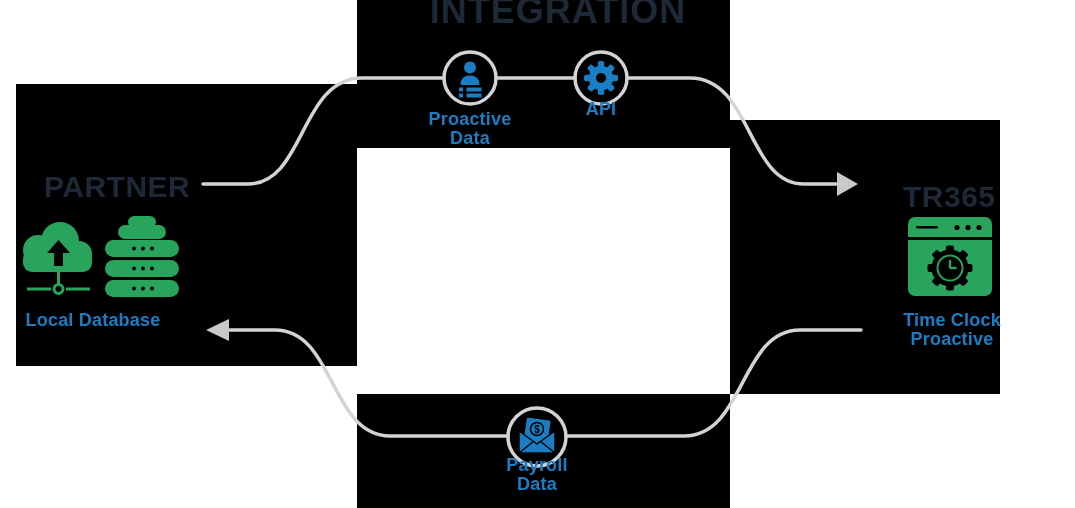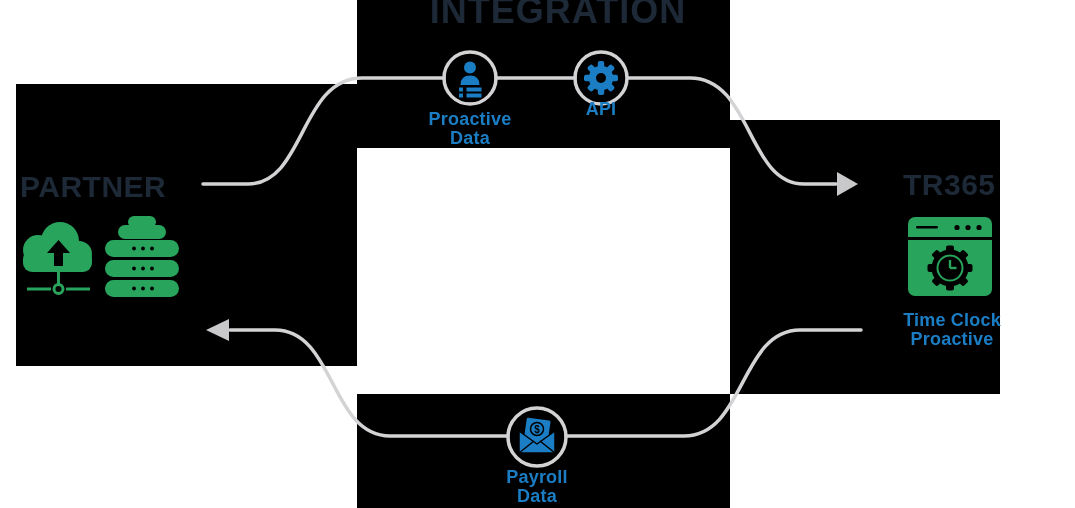--- a/index.html
+++ b/index.html
@@ -140,38 +140,39 @@
         <rect x="-1.2" y="-8" width="2.4" height="8" fill="#28a45c"></rect>
         <rect x="0" y="-1.2" width="6.5" height="2.4" fill="#28a45c"></rect>
       </g>
     </g>
   </svg>
 
   <div id="title-clip">
     <div id="title-inner" class="navy">INTEGRATION</div>
   </div>
 
-  <div class="txt big navy" style="left:20px;top:170px;">PARTNER</div>
-  <div class="txt big navy" style="left:903px;top:168px;">TR365</div>
+  <div class="txt big navy" style="left:44px;top:170px;">PARTNER</div>
+  <div class="txt big navy" style="left:903px;top:180px;">TR365</div>
 
   <div class="txt cap blue" style="left:410px;top:110px;width:120px;">
     <div>Proactive</div>
     <div>Data</div>
   </div>
 
   <div class="txt cap blue" style="left:551px;top:100px;width:100px;">
     <div>API</div>
   </div>
 
-  <div class="txt cap blue" style="left:477px;top:468px;width:120px;">
+  <div class="txt cap blue" style="left:477px;top:456px;width:120px;">
     <div>Payroll</div>
     <div>Data</div>
   </div>
 
   <div class="txt cap blue" style="left:3px;top:311px;width:180px;">
+    <div>Local Database</div>
   </div>
 
   <div class="txt cap blue" style="left:862px;top:311px;width:180px;">
     <div>Time Clock</div>
     <div>Proactive</div>
   </div>
 
 </div>
 
 </body></html>

